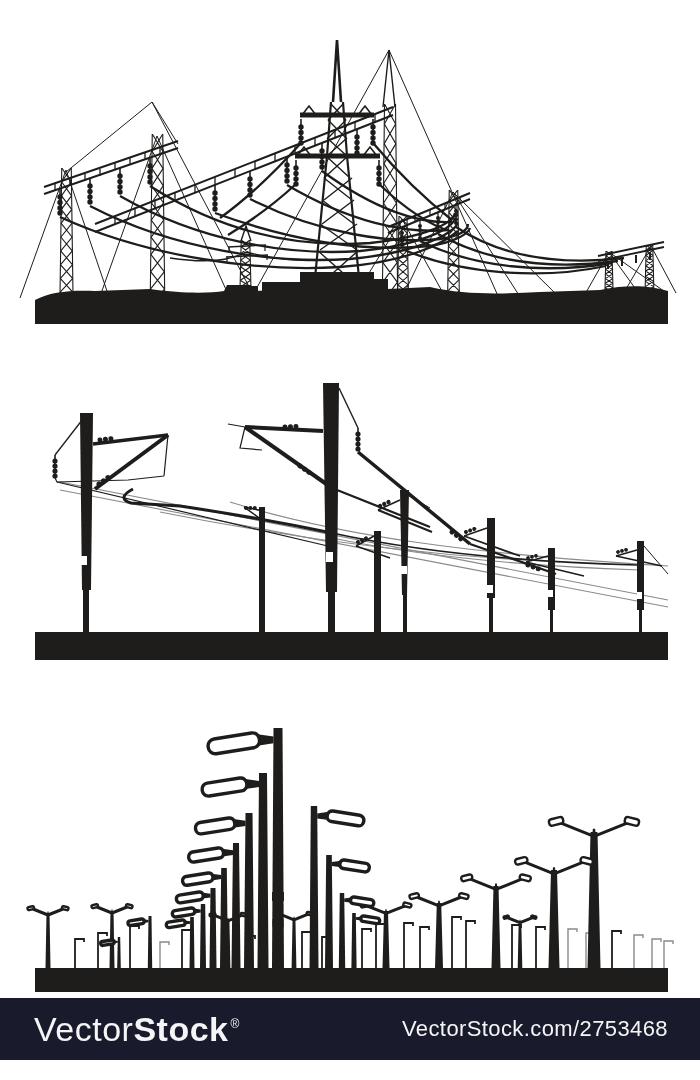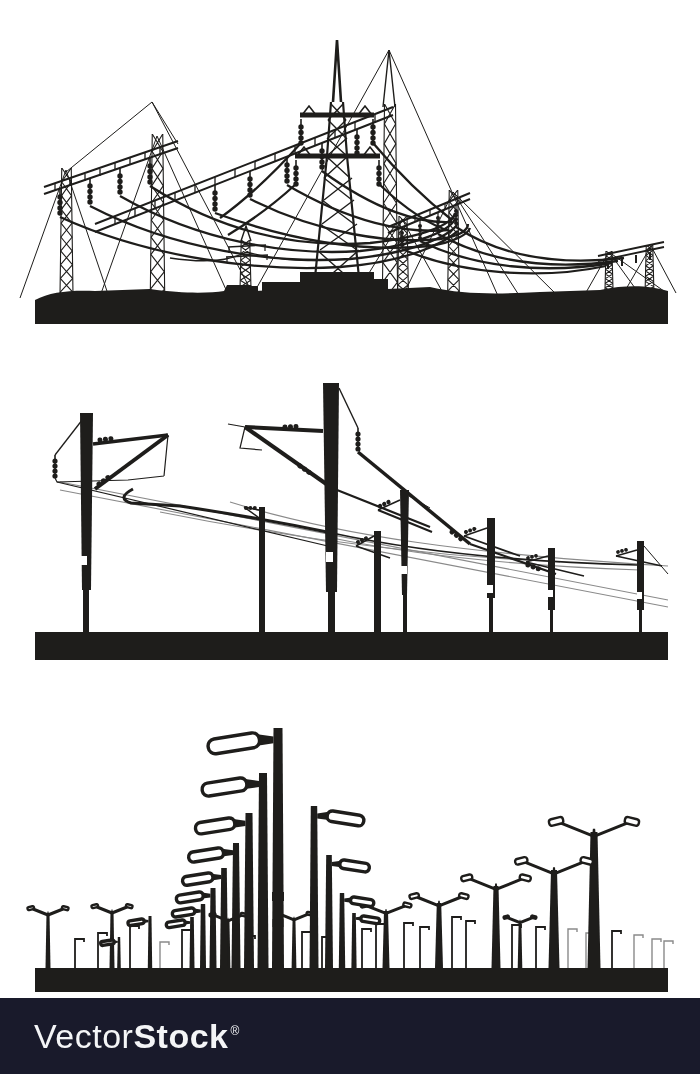--- a/index.html
+++ b/index.html
@@ -17,21 +17,21 @@
   }
   svg{position:absolute;left:0;display:block}
   .ink{stroke:var(--ink);fill:none}
   .inkf{fill:var(--ink);stroke:none}
   .grayl{stroke:var(--wire);fill:none}
   .latline{stroke:var(--ink);fill:none;stroke-width:1.1;vector-effect:non-scaling-stroke}
   .headrect{fill:var(--paper);stroke:var(--ink);stroke-width:3.4;vector-effect:non-scaling-stroke}
   .headrect2{fill:var(--paper);stroke:var(--ink);stroke-width:2.4;vector-effect:non-scaling-stroke}
   .tarm{stroke:var(--ink);fill:none;stroke-width:3;vector-effect:non-scaling-stroke}
   .footer{
-    position:absolute;left:0;top:998px;width:700px;height:76px;
+    position:absolute;left:0;top:998px;width:700px;height:62px;
     background:var(--footerbg);color:var(--footertext);
     display:flex;align-items:center;justify-content:space-between;
     padding:0 32px 0 34px;
   }
   .logo{font-size:34px;letter-spacing:.5px;white-space:nowrap;color:var(--footertext)}
   .logo .lt{font-weight:400}
   .logo .bd{font-weight:700}
   .logo sup{font-size:12px;font-weight:400;vertical-align:super;margin-left:2px}
   .attr{font-size:22px;font-weight:400;letter-spacing:.4px;white-space:nowrap;color:var(--footertext)}
 </style>
@@ -371,15 +371,16 @@
     <use href="#cobL" transform="translate(355.8,216) scale(-0.42,0.42)"></use>
   </g>
 
   <rect class="inkf" x="35" y="268" width="633" height="24"></rect>
 </svg>
 
 <div class="footer">
   <div class="logo">
     <span class="lt">Vector</span><span class="bd">Stock</span><sup>®</sup>
   </div>
+  <div class="attr">VectorStock.com/2753468</div>
 </div>
 
 </div>
 
 </body></html>

